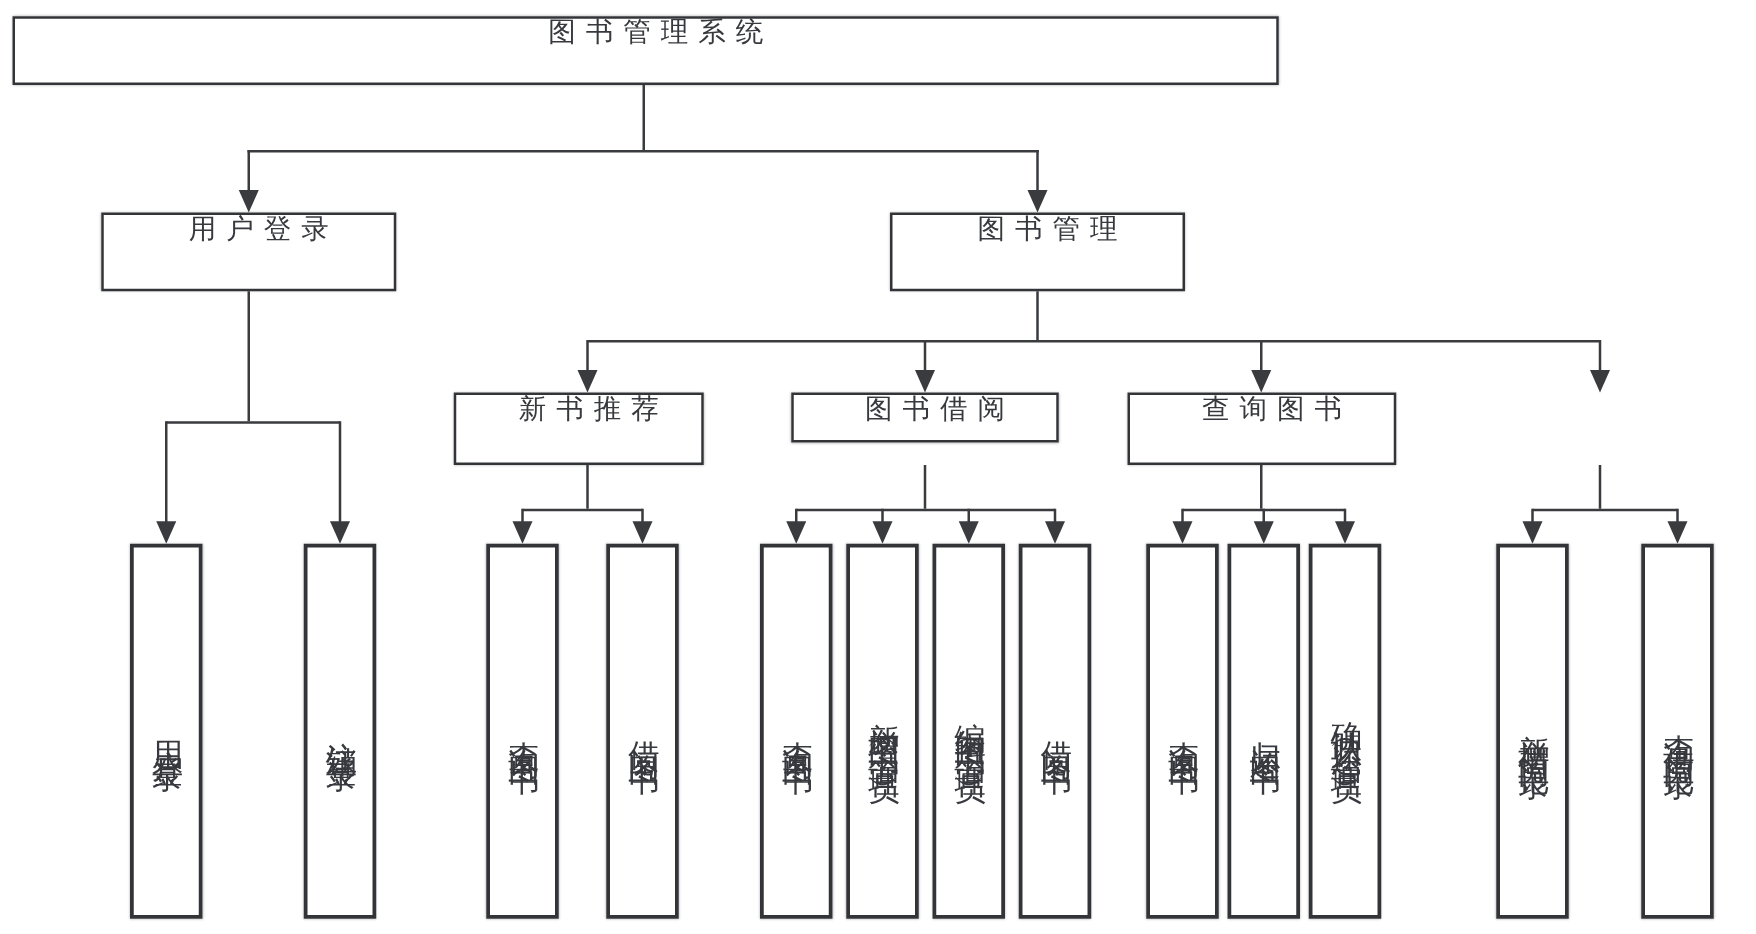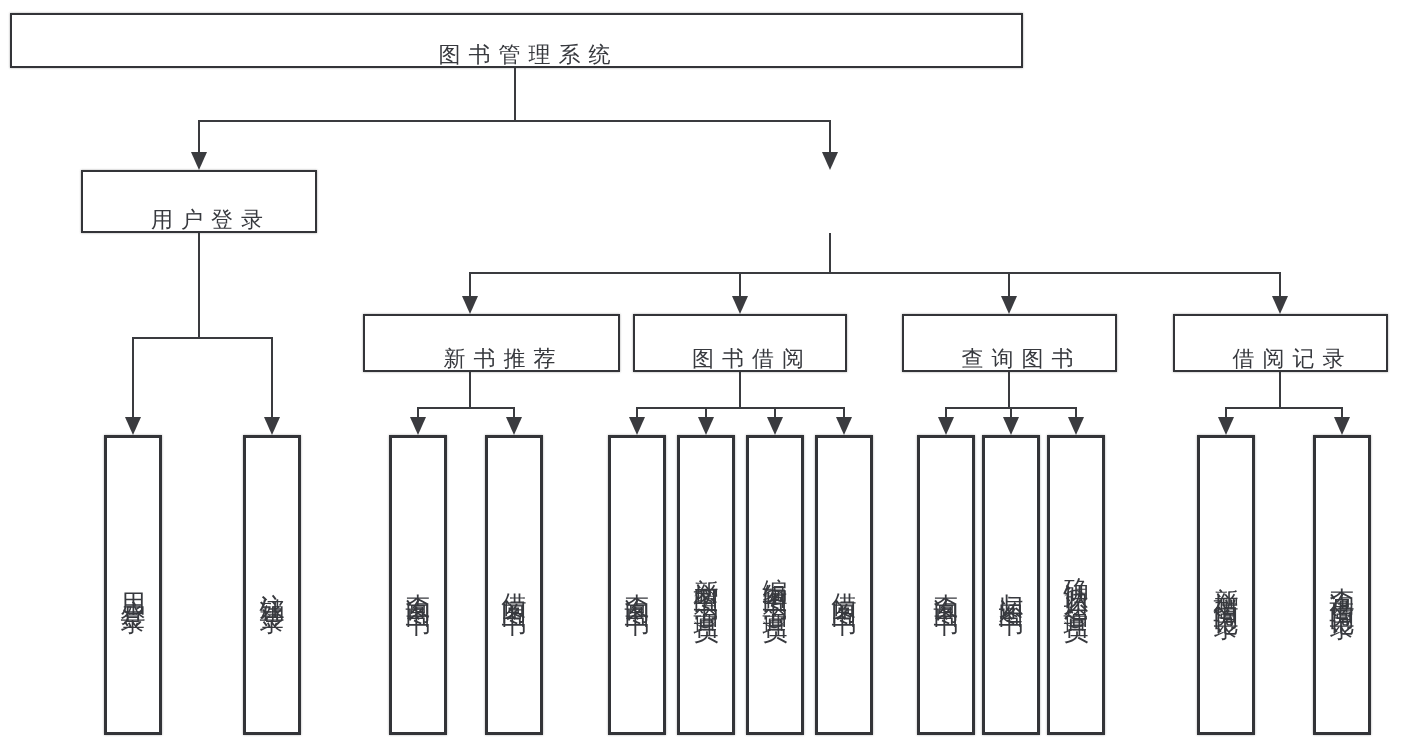--- a/index.html
+++ b/index.html
@@ -9,21 +9,21 @@
     --watermark:#9e9e9e;
   }
   html,body{margin:0;padding:0;background:#ffffff;}
   body{font-family:"Liberation Sans","DejaVu Sans",sans-serif;}
   .canvas{position:relative;width:1405px;height:747px;background:#ffffff;overflow:hidden;}
 
   
   .hbox{
     position:absolute;box-sizing:border-box;background:#fff;
     border:2px solid var(--border);
-    display:flex;align-items:flex-end;justify-content:center;
+    display:flex;align-items:flex-start;justify-content:center;
     box-shadow:0 0 2px rgba(60,60,60,.45);
     padding-left:16px;
   }
   .hlabel{
     color:var(--text);font-size:22px;letter-spacing:8px;text-indent:8px;
     line-height:1;white-space:nowrap;
   }
   .vbox{
     position:absolute;box-sizing:border-box;background:#fff;
     top:435px;width:58px;height:300px;
@@ -64,50 +64,50 @@
   <div class="vline" style="left:514px;top:68px;height:52px"></div>
   <div class="hline" style="left:198px;top:120px;width:633px"></div>
   <div class="vline" style="left:198px;top:120px;height:34px"></div>
   <div class="arrow" style="left:191px;top:152px"></div>
   <div class="vline" style="left:829px;top:120px;height:34px"></div>
   <div class="arrow" style="left:822px;top:152px"></div>
 
   <div class="hbox" style="left:81px;top:170px;width:236px;height:63px">
     <span class="hlabel">用户登录</span>
   </div>
+  <div class="hbox" style="left:712px;top:170px;width:236px;height:63px">
+    <span class="hlabel">图书管理</span>
+  </div>
 
   <div class="vline" style="left:198px;top:233px;height:104px"></div>
   <div class="hline" style="left:133px;top:337px;width:139px"></div>
   <div class="vline" style="left:132px;top:337px;height:82px"></div>
   <div class="arrow" style="left:125px;top:417px"></div>
   <div class="vline" style="left:271px;top:337px;height:82px"></div>
   <div class="arrow" style="left:264px;top:417px"></div>
 
   <div class="vline" style="left:829px;top:233px;height:39px"></div>
   <div class="hline" style="left:470px;top:272px;width:810px"></div>
   <div class="vline" style="left:469px;top:272px;height:26px"></div>
   <div class="arrow" style="left:462px;top:296px"></div>
   <div class="vline" style="left:739px;top:272px;height:26px"></div>
   <div class="arrow" style="left:732px;top:296px"></div>
   <div class="vline" style="left:1008px;top:272px;height:26px"></div>
   <div class="arrow" style="left:1001px;top:296px"></div>
   <div class="vline" style="left:1279px;top:272px;height:26px"></div>
   <div class="arrow" style="left:1272px;top:296px"></div>
 
-  <div class="hbox" style="left:363px;top:314px;width:257px;height:58px">
+  <div class="hbox" style="left:363px;top:314px;width:200px;height:58px">
     <span class="hlabel">新书推荐</span>
   </div>
-  <div class="hbox" style="left:633px;top:314px;width:214px;height:58px">
+  <div class="hbox" style="left:633px;top:314px;width:214px;height:40px">
     <span class="hlabel">图书借阅</span>
   </div>
   <div class="hbox" style="left:902px;top:314px;width:215px;height:58px">
     <span class="hlabel">查询图书</span>
-  </div>
-  <div class="hbox" style="left:1173px;top:314px;width:215px;height:58px">
-    <span class="hlabel">借阅记录</span>
   </div>
 
   <div class="vline" style="left:469px;top:372px;height:35px"></div>
   <div class="hline" style="left:418px;top:407px;width:96px"></div>
   <div class="vline" style="left:417px;top:407px;height:12px"></div>
   <div class="arrow" style="left:410px;top:417px"></div>
   <div class="vline" style="left:513px;top:407px;height:12px"></div>
   <div class="arrow" style="left:506px;top:417px"></div>
 
   <div class="vline" style="left:739px;top:372px;height:35px"></div>

